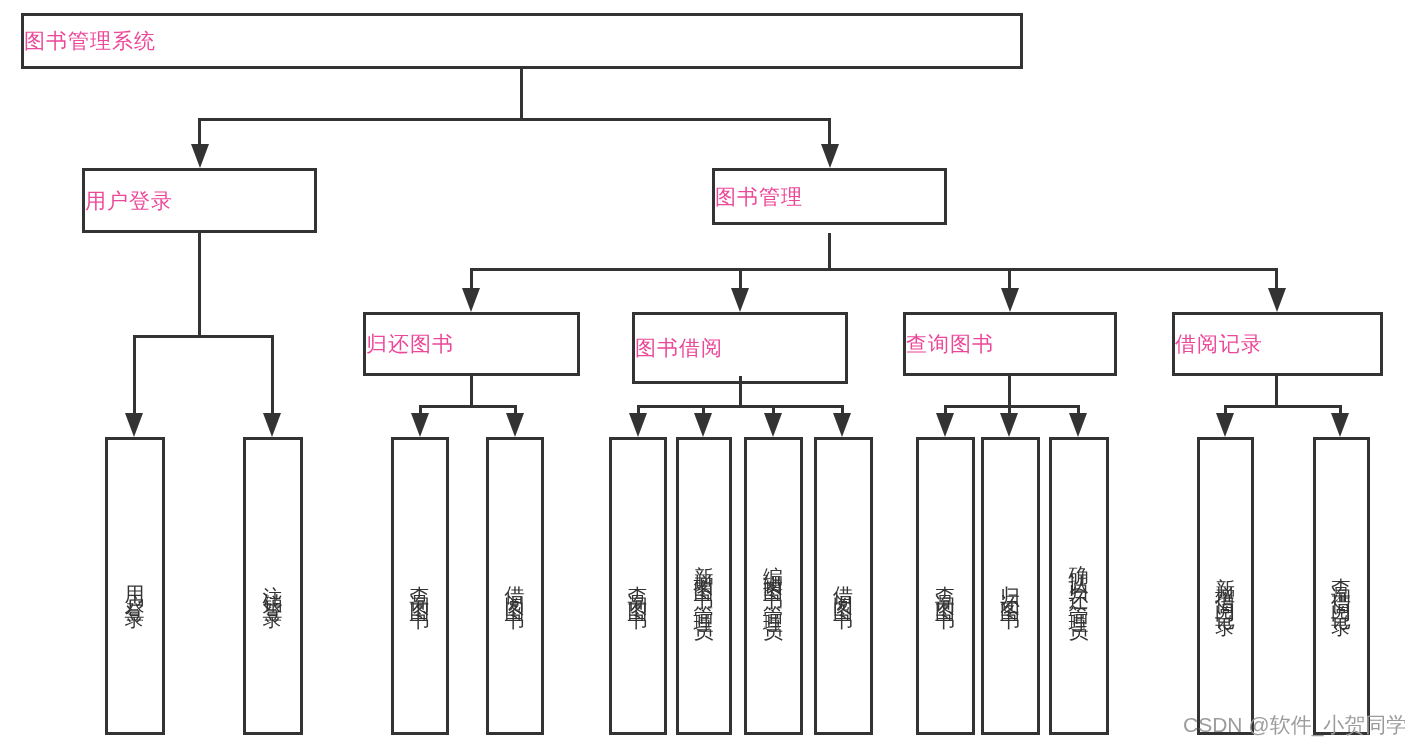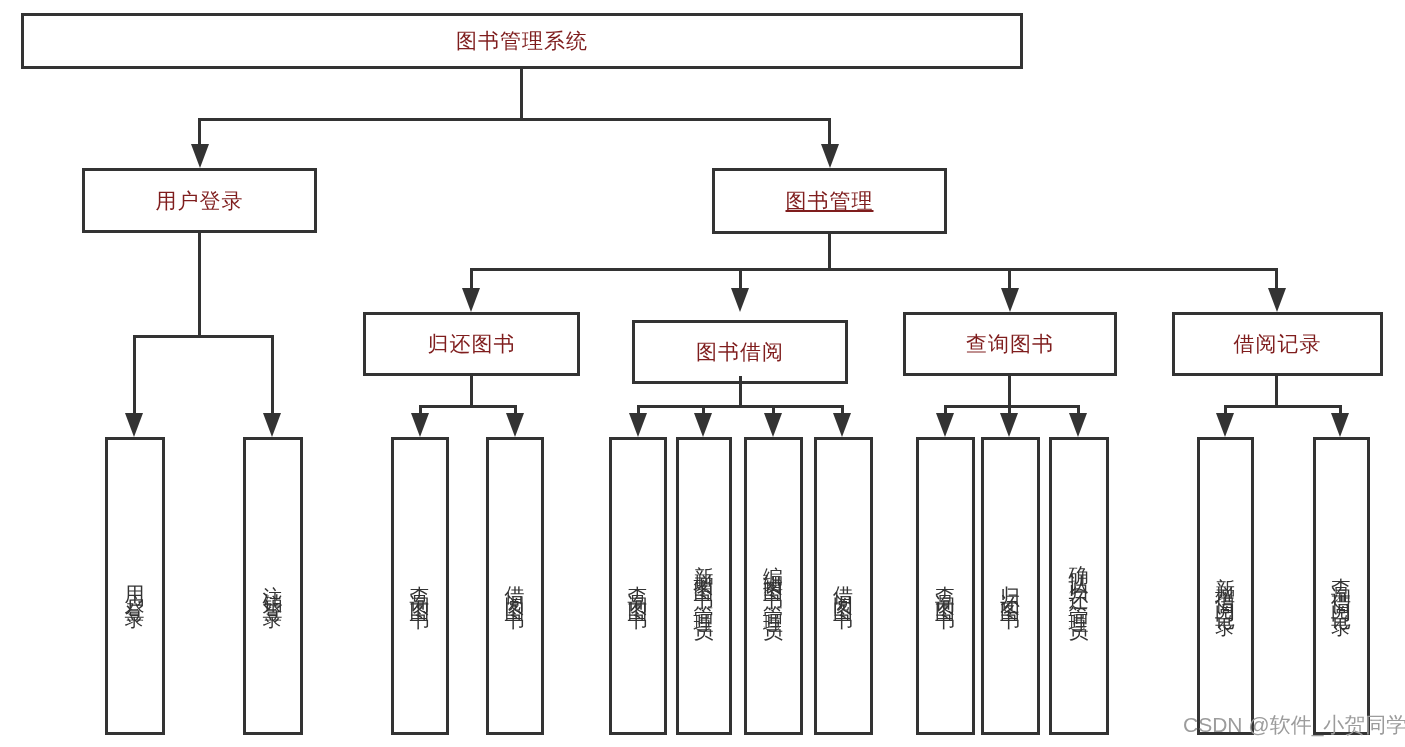--- a/index.html
+++ b/index.html
@@ -2,22 +2,22 @@
 <html><head>
 <meta charset="utf-8">
 <style>
   html,body{margin:0;padding:0;background:#fff;}
   .canvas{
     position:relative;width:1405px;height:747px;background:#fff;
     font-family:"Liberation Sans",sans-serif;overflow:hidden;
   }
   .node{
     position:absolute;border:3px solid #333;background:#fff;box-sizing:border-box;
-    display:flex;align-items:center;justify-content:center;
-    font-size:21px;color:#7f1d1d;letter-spacing:1px;
+    display:flex;align-items:center;justify-content:flex-start;
+    font-size:21px;color:#ec4899;letter-spacing:1px;
   }
   .leaf{
     position:absolute;top:437px;height:298px;border:3px solid #333;background:#fff;
     box-sizing:border-box;display:flex;align-items:center;justify-content:center;
   }
   .leaf span{
     writing-mode:vertical-rl;text-orientation:mixed;
     font-size:20px;letter-spacing:8px;color:#333;line-height:1;
   }
   .vline{position:absolute;width:3px;background:#333;}
@@ -44,21 +44,21 @@
   <div class="vline" style="left:520px;top:69px;height:49px;"></div>
   <div class="hline" style="left:199px;top:118px;width:632px;"></div>
   <div class="vline" style="left:198px;top:118px;height:30px;"></div>
   <div class="arrow" style="left:191px;top:144px;"></div>
   <div class="vline" style="left:828px;top:118px;height:30px;"></div>
   <div class="arrow" style="left:821px;top:144px;"></div>
 
   <div class="node" style="left:82px;top:168px;width:235px;height:65px;">
     <span>用户登录</span>
   </div>
-  <div class="node" style="left:712px;top:168px;width:235px;height:66px;text-decoration:underline;">
+  <div class="node" style="left:712px;top:168px;width:235px;height:57px;">
     <span>图书管理</span>
   </div>
 
   <div class="vline" style="left:198px;top:233px;height:105px;"></div>
   <div class="hline" style="left:133px;top:335px;width:141px;"></div>
   <div class="vline" style="left:133px;top:335px;height:82px;"></div>
   <div class="arrow" style="left:125px;top:413px;"></div>
   <div class="vline" style="left:271px;top:335px;height:82px;"></div>
   <div class="arrow" style="left:263px;top:413px;"></div>
 
@@ -69,21 +69,21 @@
   <div class="vline" style="left:739px;top:268px;height:24px;"></div>
   <div class="arrow" style="left:731px;top:288px;"></div>
   <div class="vline" style="left:1008px;top:268px;height:24px;"></div>
   <div class="arrow" style="left:1001px;top:288px;"></div>
   <div class="vline" style="left:1275px;top:268px;height:24px;"></div>
   <div class="arrow" style="left:1268px;top:288px;"></div>
 
   <div class="node" style="left:363px;top:312px;width:217px;height:64px;">
     <span>归还图书</span>
   </div>
-  <div class="node" style="left:632px;top:320px;width:216px;height:64px;">
+  <div class="node" style="left:632px;top:312px;width:216px;height:72px;">
     <span>图书借阅</span>
   </div>
   <div class="node" style="left:903px;top:312px;width:214px;height:64px;">
     <span>查询图书</span>
   </div>
   <div class="node" style="left:1172px;top:312px;width:211px;height:64px;">
     <span>借阅记录</span>
   </div>
 
   <div class="vline" style="left:470px;top:376px;height:29px;"></div>

